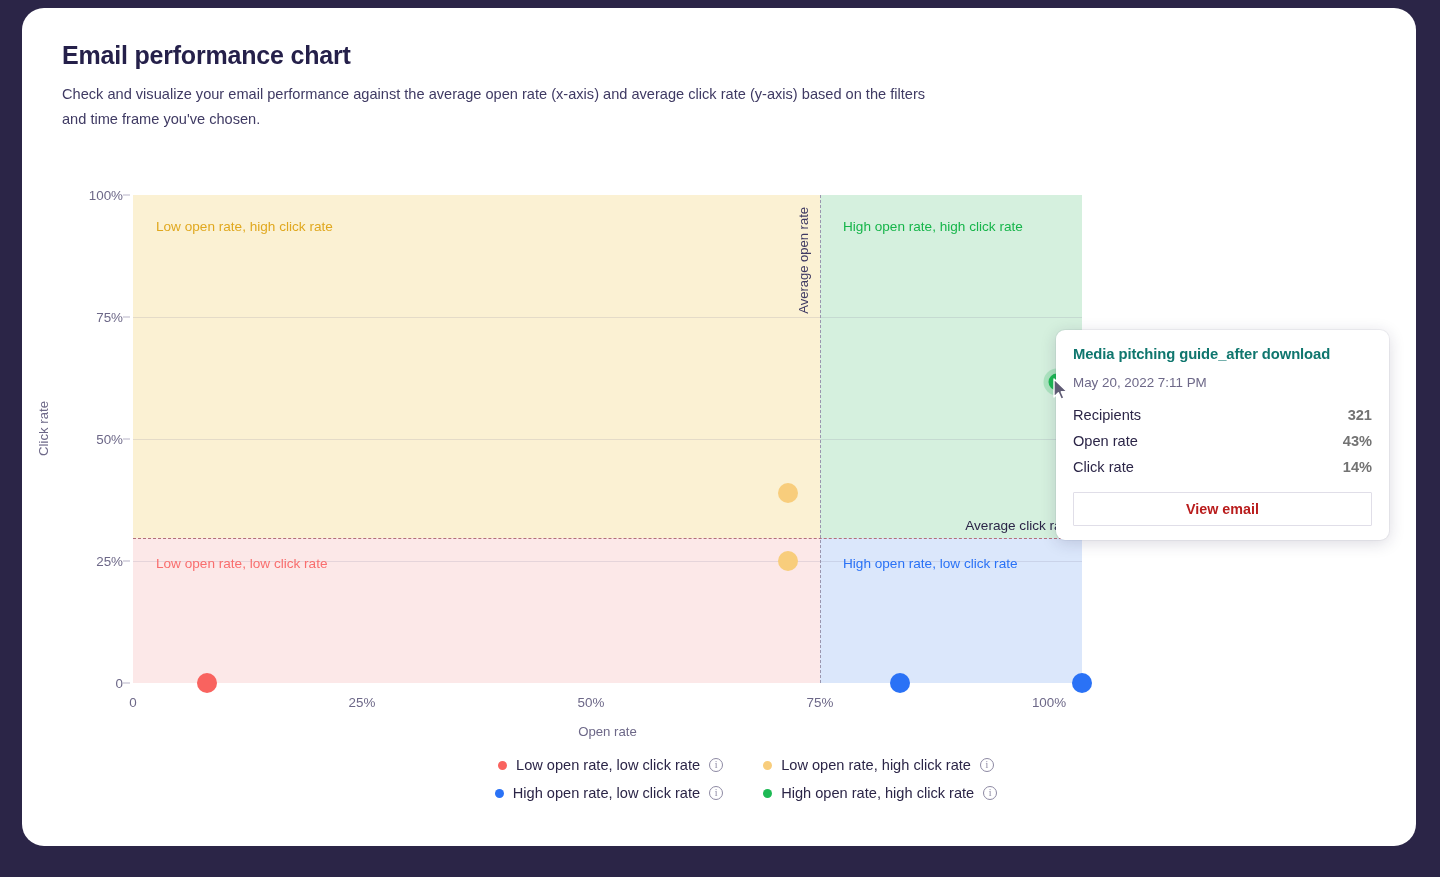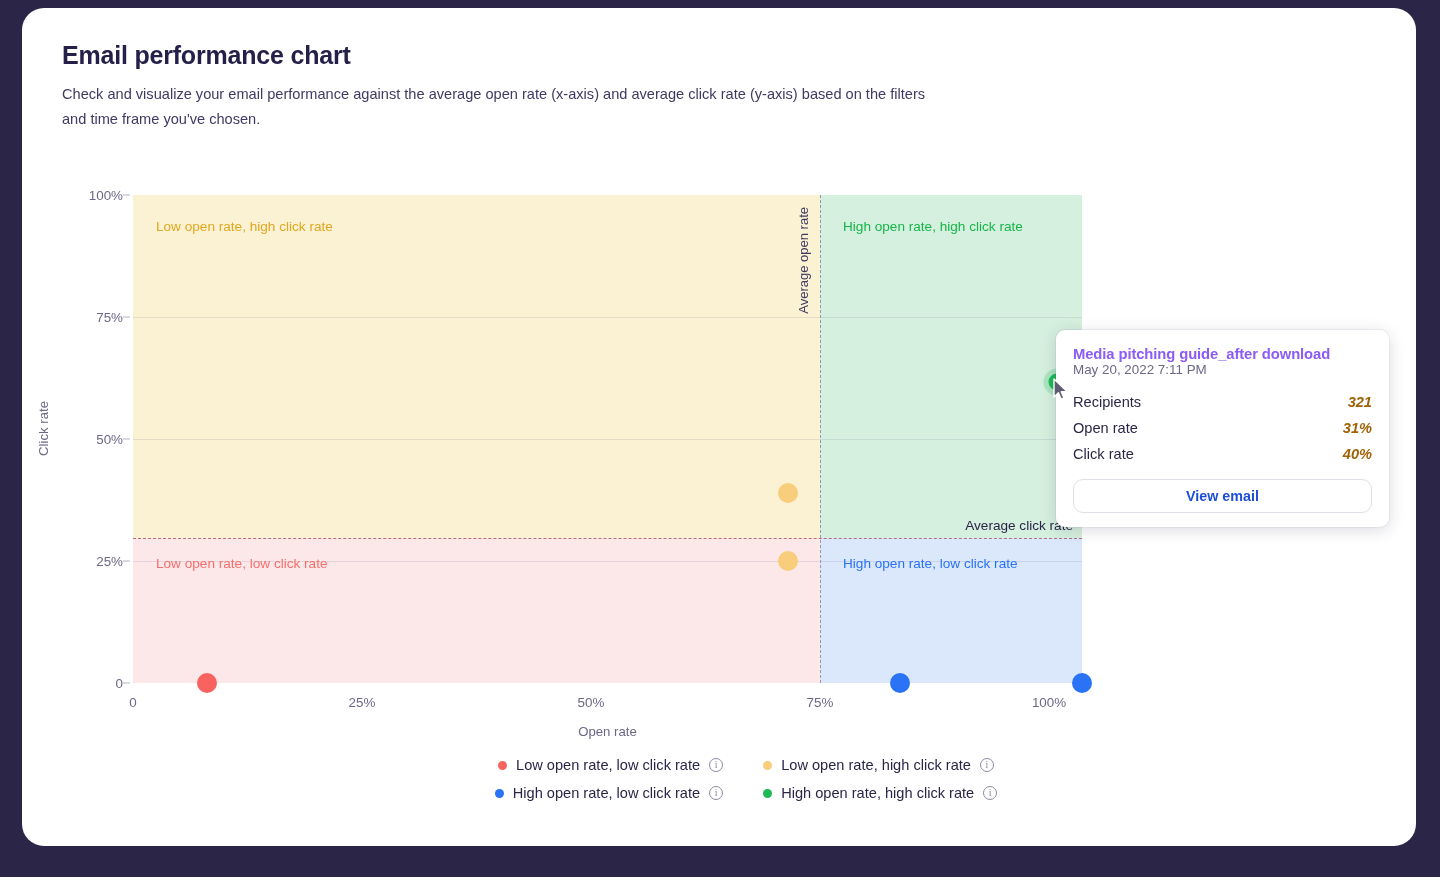--- a/index.html
+++ b/index.html
@@ -145,35 +145,35 @@
   #tooltip {
     position: absolute;
     left: 1034px; top: 322px;
     width: 333px;
     background: #ffffff;
     border-radius: 9px;
     box-shadow: 0 3px 16px rgba(35,30,70,0.17), 0 0 0 1px rgba(35,30,70,0.05);
     padding: 16px 17px 14px 17px;
   }
   #tooltip-title {
-    font-size: 14.8px; font-weight: bold; color: #8b5cf6;
-    letter-spacing: -0.1px; margin-bottom: 0;
+    font-size: 14.8px; font-weight: bold; color: #0f766e;
+    letter-spacing: -0.1px; margin-bottom: 13px;
   }
   #tooltip-date { font-size: 13.4px; color: #6d6888; margin-bottom: 12px; }
   .tt-row {
     display: flex; justify-content: space-between; align-items: flex-end;
     padding: 5px 0; font-size: 14.6px;
   }
   .tt-key { color: #2b2547; }
-  .tt-val { color: #a16207; font-weight: bold; font-style: italic; }
+  .tt-val { color: #737373; font-weight: bold; }
   #view-email-button {
     display: block; width: 100%; margin-top: 12px;
     padding: 8px 0;
-    background: #ffffff; color: #1d4ed8;
-    border: 1px solid #e0dee8; border-radius: 10px;
+    background: #ffffff; color: #b91c1c;
+    border: 1px solid #e0dee8; border-radius: 1px;
     font-family: "Liberation Sans", sans-serif;
     font-size: 14.3px; font-weight: bold; cursor: pointer;
     text-align: center;
   }
 
   
   #legend {
     position: absolute; left: 0; top: 570px; width: 1270px;
   }
   .legend-row {
@@ -285,25 +285,25 @@
     <div id="tooltip">
       <div id="tooltip-title">Media pitching guide_after download</div>
       <div id="tooltip-date">May 20, 2022 7:11 PM</div>
 
       <div class="tt-row">
         <span class="tt-key">Recipients</span>
         <span class="tt-val">321</span>
       </div>
       <div class="tt-row">
         <span class="tt-key">Open rate</span>
-        <span class="tt-val">31%</span>
+        <span class="tt-val">43%</span>
       </div>
       <div class="tt-row">
         <span class="tt-key">Click rate</span>
-        <span class="tt-val">40%</span>
+        <span class="tt-val">14%</span>
       </div>
 
       <button id="view-email-button">View email</button>
     </div>
 
     <div id="cursor">
       <svg width="18" height="24" viewBox="0 0 18 24">
         <path d="M1,1 L1,19 L5.4,14.8 L8.2,21.2 L11,20 L8.2,13.8 L14,13.6 Z" fill="#5f5b74" stroke="#ffffff" stroke-width="1.4" stroke-linejoin="round"></path>
       </svg>
     </div>

